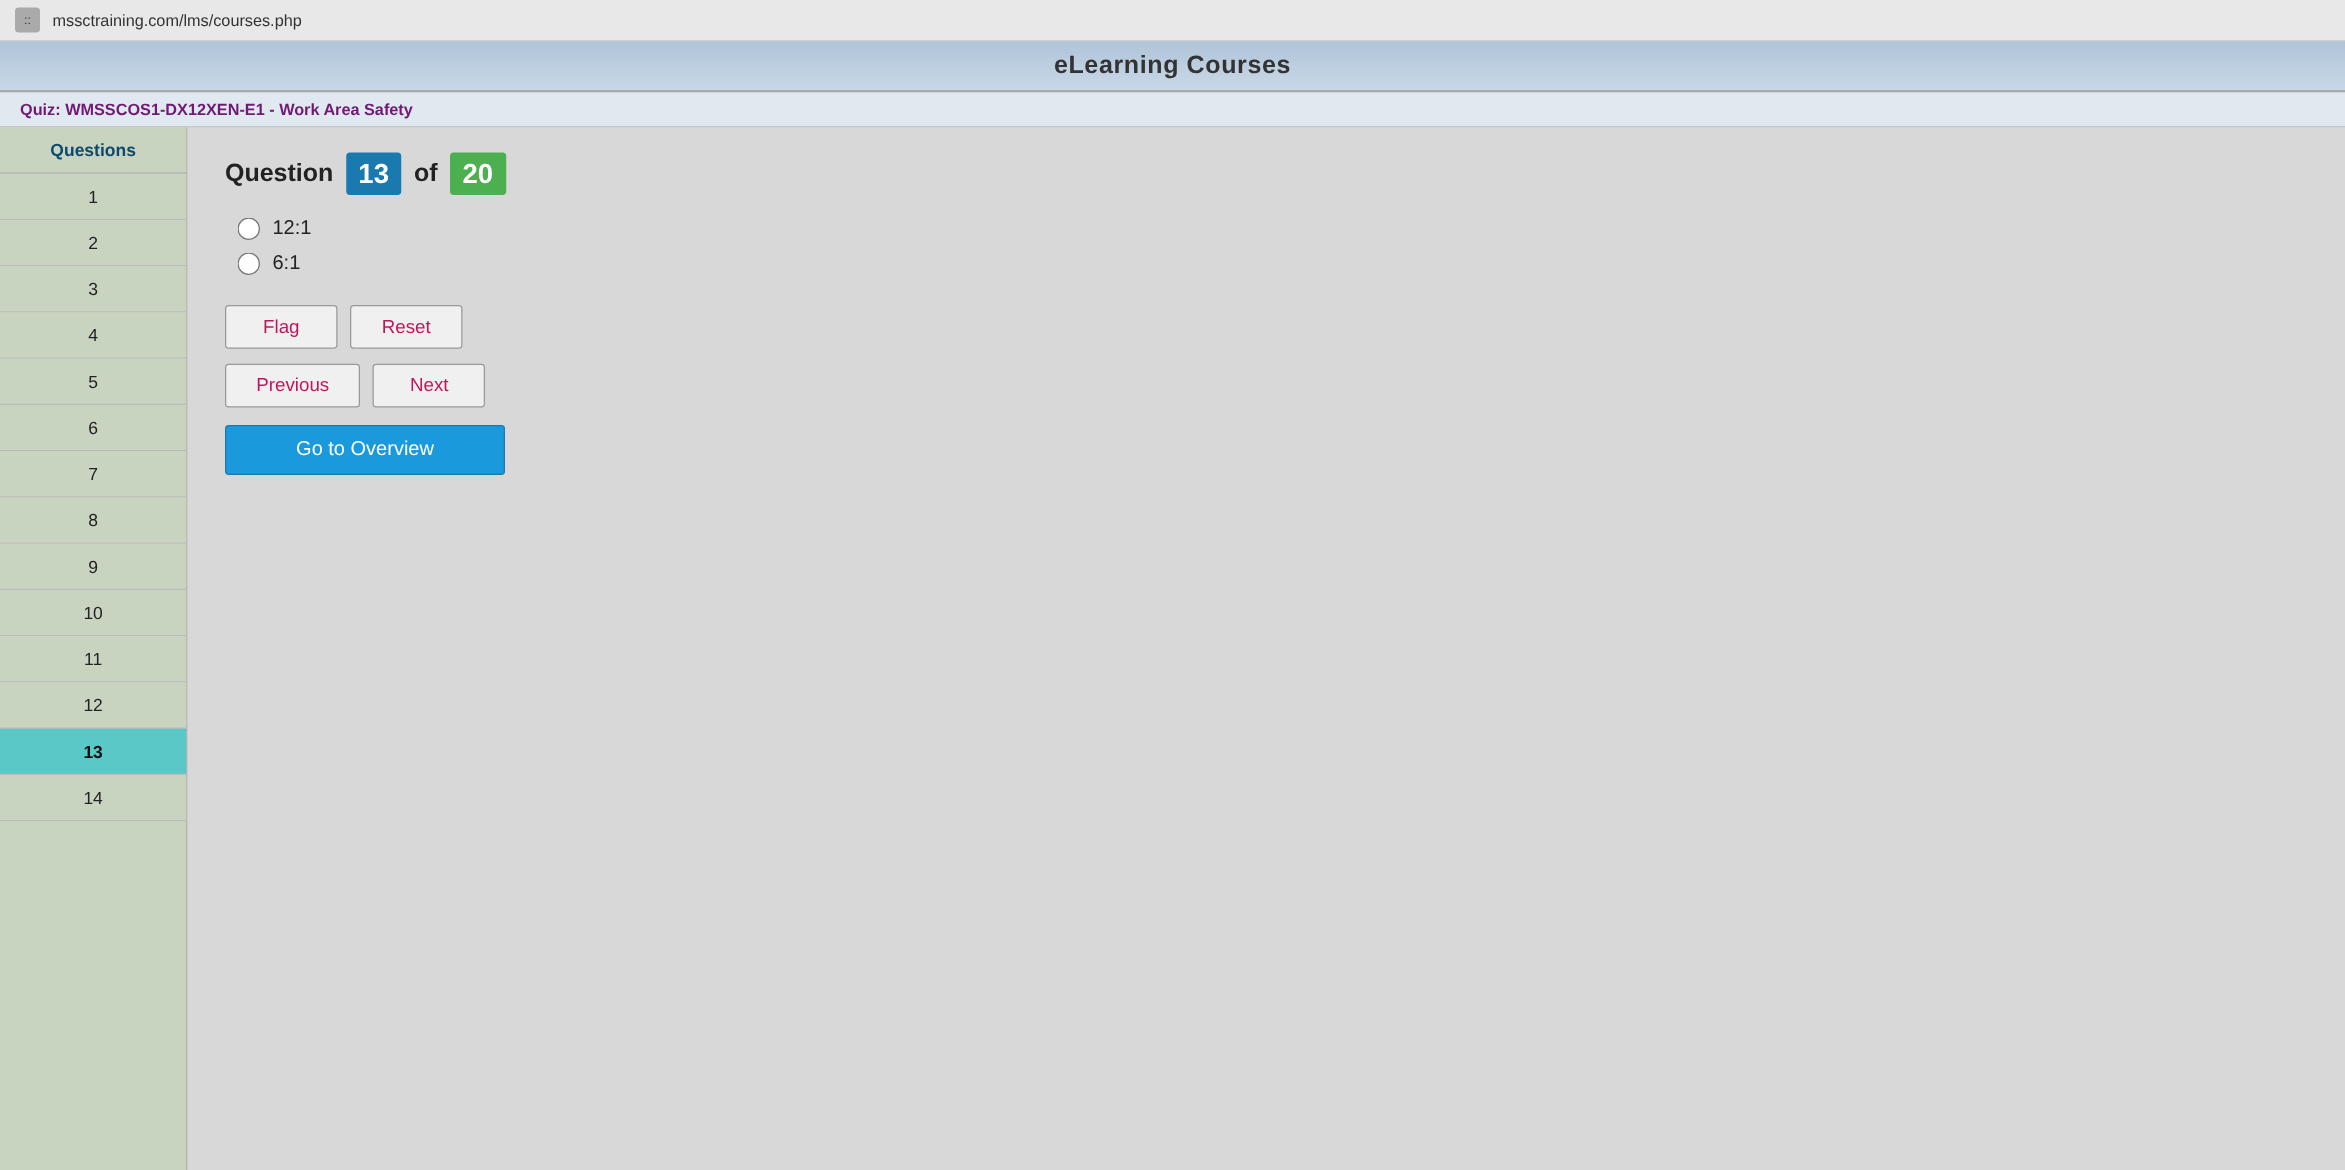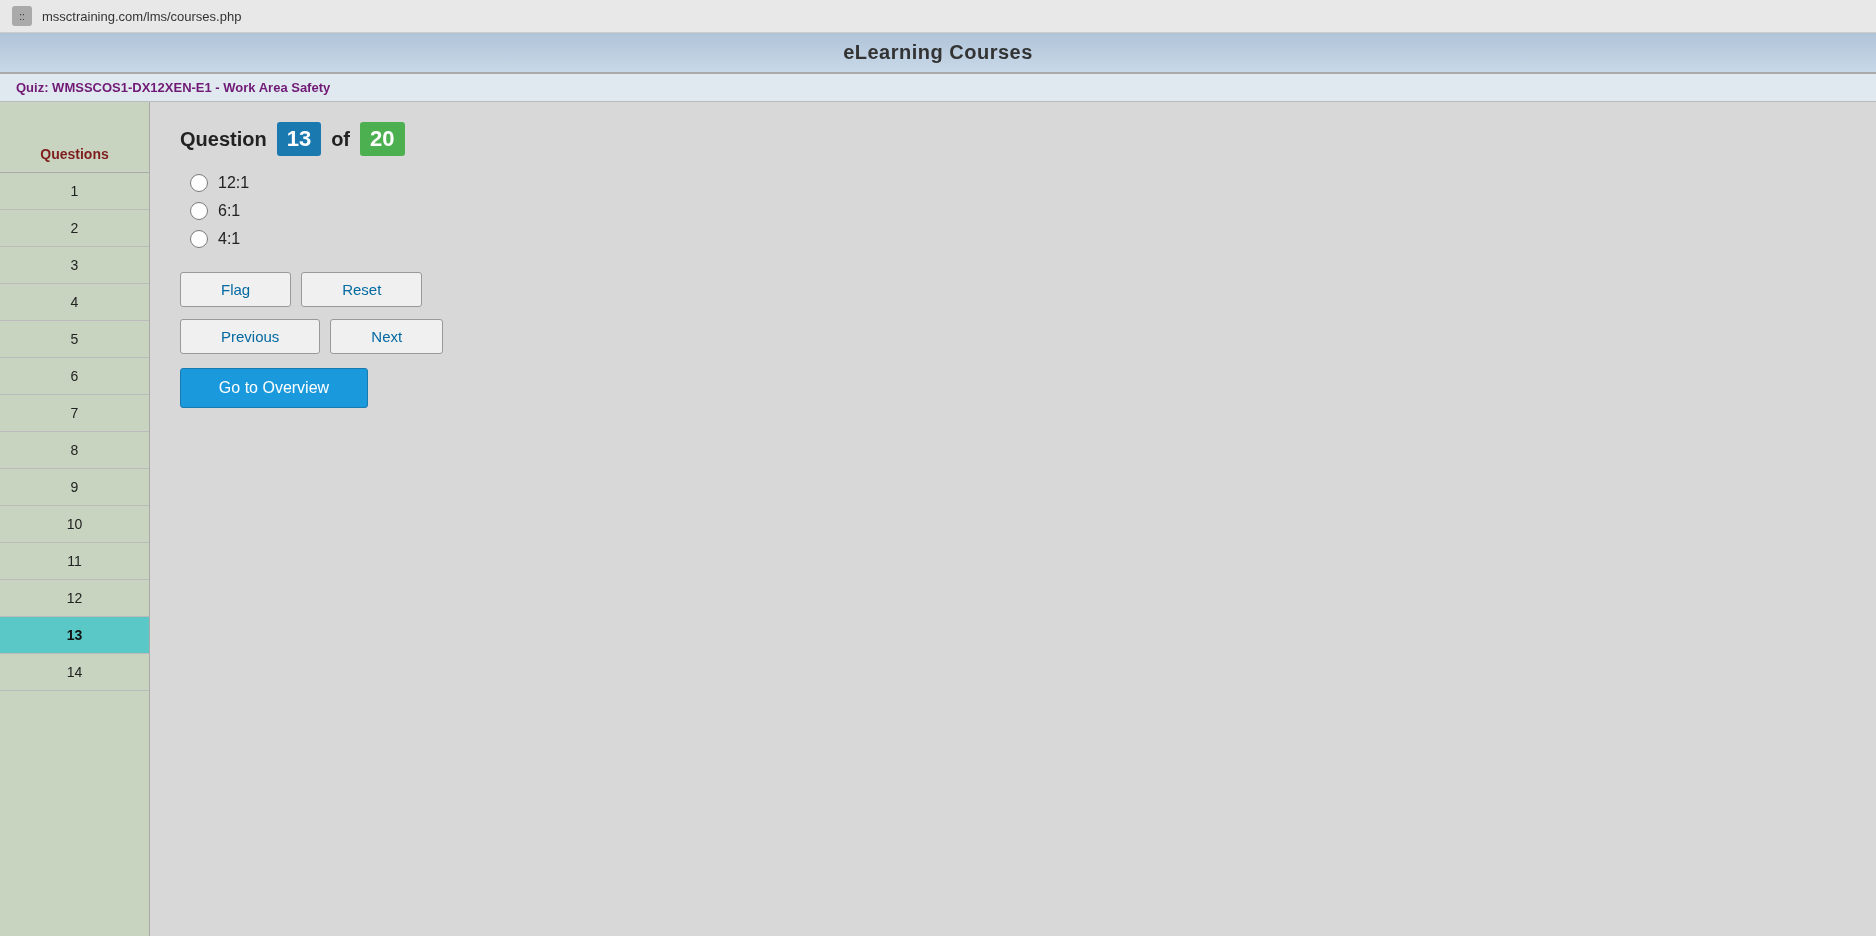--- a/index.html
+++ b/index.html
@@ -68,23 +68,22 @@
       border-right: 1px solid #aaa;
       flex-shrink: 0;
     }
 
     .sidebar-header {
       background: #c8d4c0;
       padding: 10px 0;
       text-align: center;
       font-weight: bold;
       font-size: 14px;
-      color: #7f1d1d;
+      color: #0c4a6e;
       border-bottom: 1px solid #aaa;
-      margin-top: 34px;
     }
 
     .sidebar-item {
       text-align: center;
       padding: 10px 0;
       font-size: 14px;
       color: #222;
       border-bottom: 1px solid #bbb;
       cursor: pointer;
       background: #c8d4c0;
@@ -163,37 +162,37 @@
       cursor: pointer;
     }
 
     .button-row {
       display: flex;
       gap: 10px;
       margin-bottom: 12px;
     }
 
     .btn {
-      padding: 8px 40px;
+      padding: 8px 24px;
       font-size: 15px;
       border: 1px solid #999;
       border-radius: 3px;
       cursor: pointer;
       background: #f0f0f0;
-      color: #0369a1;
+      color: #be185d;
       min-width: 90px;
       text-align: center;
     }
 
     .btn-overview {
       background: #1a9adc;
       color: #fff;
       border: 1px solid #1a7ab0;
       padding: 10px 0;
-      width: 188px;
+      width: 224px;
       font-size: 16px;
       border-radius: 3px;
       cursor: pointer;
       text-align: center;
     }
 
     .nav-row {
       display: flex;
       gap: 10px;
       margin-bottom: 14px;
@@ -253,24 +252,20 @@
 
     <ul class="answer-options">
       <li class="answer-option">
         <input type="radio" name="answer" id="opt1" value="12:1" style="">
         <label for="opt1">12:1</label>
       </li>
       <li class="answer-option">
         <input type="radio" name="answer" id="opt3" value="6:1" style="">
         <label for="opt3">6:1</label>
       </li>
-      <li class="answer-option">
-        <input type="radio" name="answer" id="opt4" value="4:1" style="">
-        <label for="opt4">4:1</label>
-      </li>
     </ul>
 
     <div class="button-row">
       <button class="btn">Flag</button>
       <button class="btn">Reset</button>
     </div>
 
     <div class="nav-row">
       <button class="btn">Previous</button>
       <button class="btn">Next</button>

